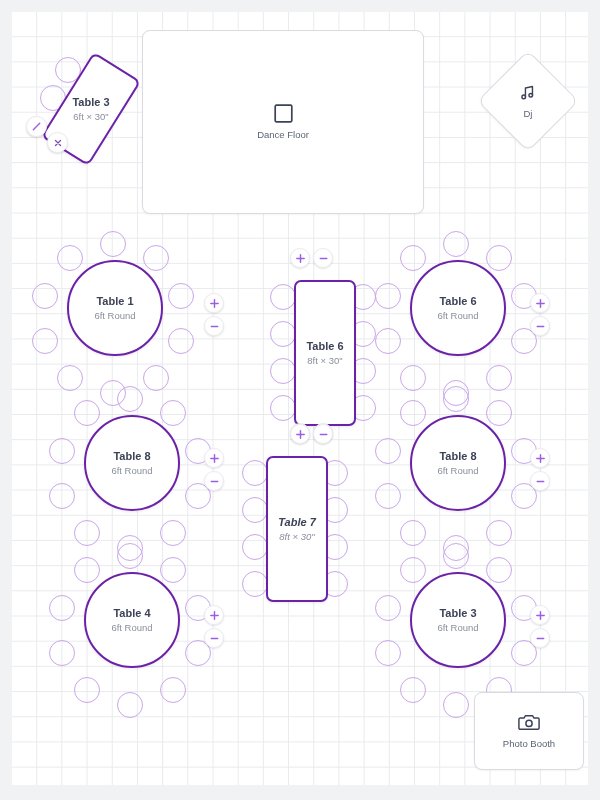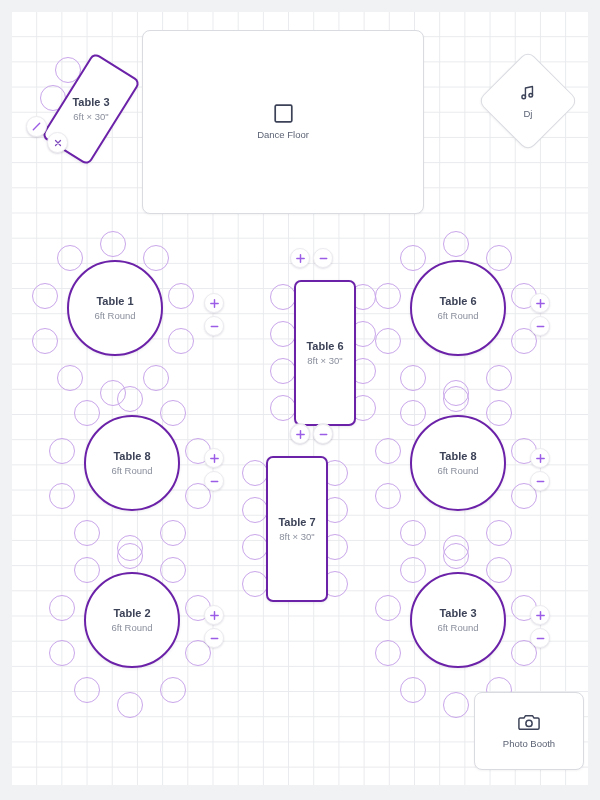--- a/index.html
+++ b/index.html
@@ -348,21 +348,21 @@
       <div class="seat" style="left:130px; top:48px;"></div>
       <div class="seat" style="left:130px; top:93px;"></div>
       <div class="seat" style="left:105px; top:130px;"></div>
       <div class="seat" style="left:62px; top:145px;"></div>
       <div class="seat" style="left:19px; top:130px;"></div>
       <div class="seat" style="left:-6px; top:93px;"></div>
       <div class="seat" style="left:-6px; top:48px;"></div>
       <div class="seat" style="left:19px; top:10px;"></div>
 
       <div class="round-table" style="position:absolute; left:29px; top:25px; width:92px; height:92px;">
-        <span class="t-name">Table 2</span>
+        <span class="t-name">Table 4</span>
         <span class="t-sub">6ft Round</span>
       </div>
     </div>
     <div class="ctrl-v" style="left:192px; top:593px;">
       <div class="ctrl-btn">
         <svg width="11" height="11" viewBox="0 0 12 12">
             <path d="M6 2v8M2 6h8" stroke="#9b5de5" stroke-width="1.6" stroke-linecap="round"></path>
           </svg>
       </div>
       <div class="ctrl-btn">
@@ -445,21 +445,21 @@
     <div class="obj" style="left:228px; top:432px; width:110px; height:154px;">
       <div class="seat" style="left:2px; top:16px;"></div>
       <div class="seat" style="left:2px; top:53px;"></div>
       <div class="seat" style="left:2px; top:90px;"></div>
       <div class="seat" style="left:2px; top:127px;"></div>
       <div class="seat" style="left:82px; top:16px;"></div>
       <div class="seat" style="left:82px; top:53px;"></div>
       <div class="seat" style="left:82px; top:90px;"></div>
       <div class="seat" style="left:82px; top:127px;"></div>
 
-      <div class="rect-table" style="position:absolute; left:26px; top:12px; width:58px; height:142px;">
+      <div class="rect-table" style="position:absolute; left:26px; top:12px; width:58px; height:142px;font-style:italic;">
         <span class="t-name">Table 7</span>
         <span class="t-sub">8ft × 30"</span>
       </div>
     </div>
     <div class="ctrl-h" style="left:278px; top:412px;">
       <div class="ctrl-btn">
         <svg width="11" height="11" viewBox="0 0 12 12">
             <path d="M6 2v8M2 6h8" stroke="#9b5de5" stroke-width="1.6" stroke-linecap="round"></path>
           </svg>
       </div>

